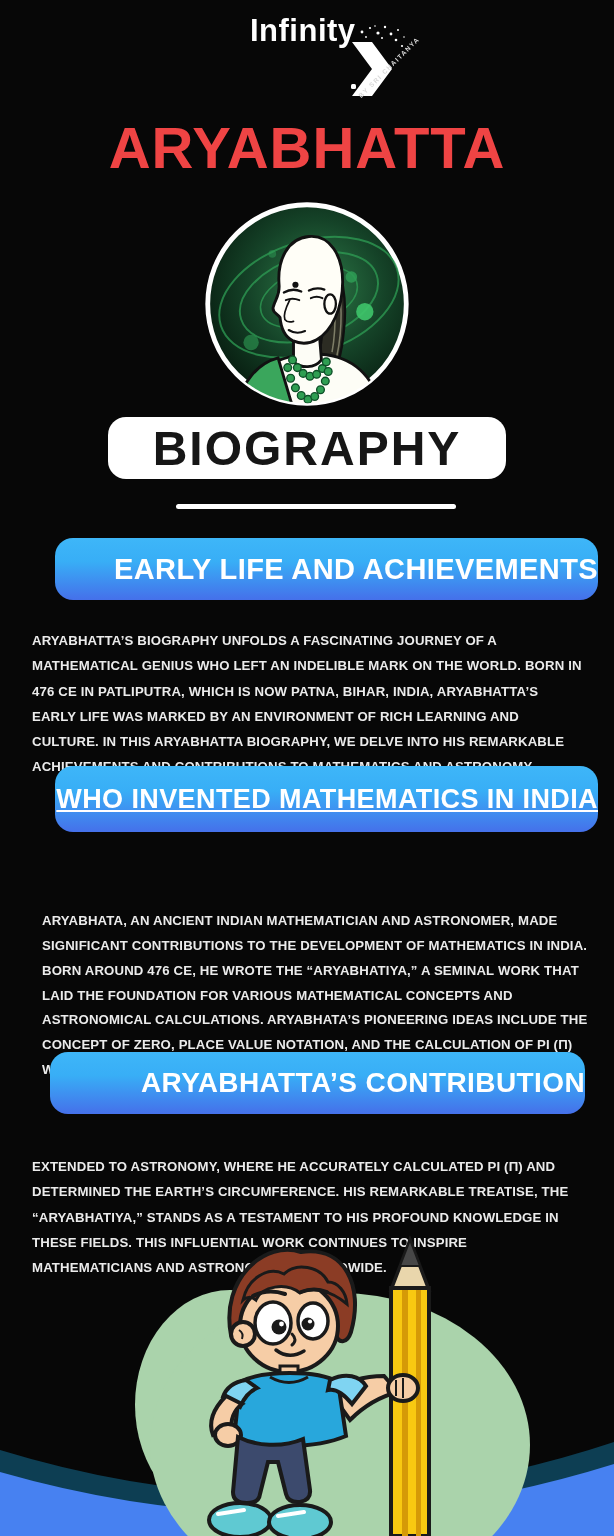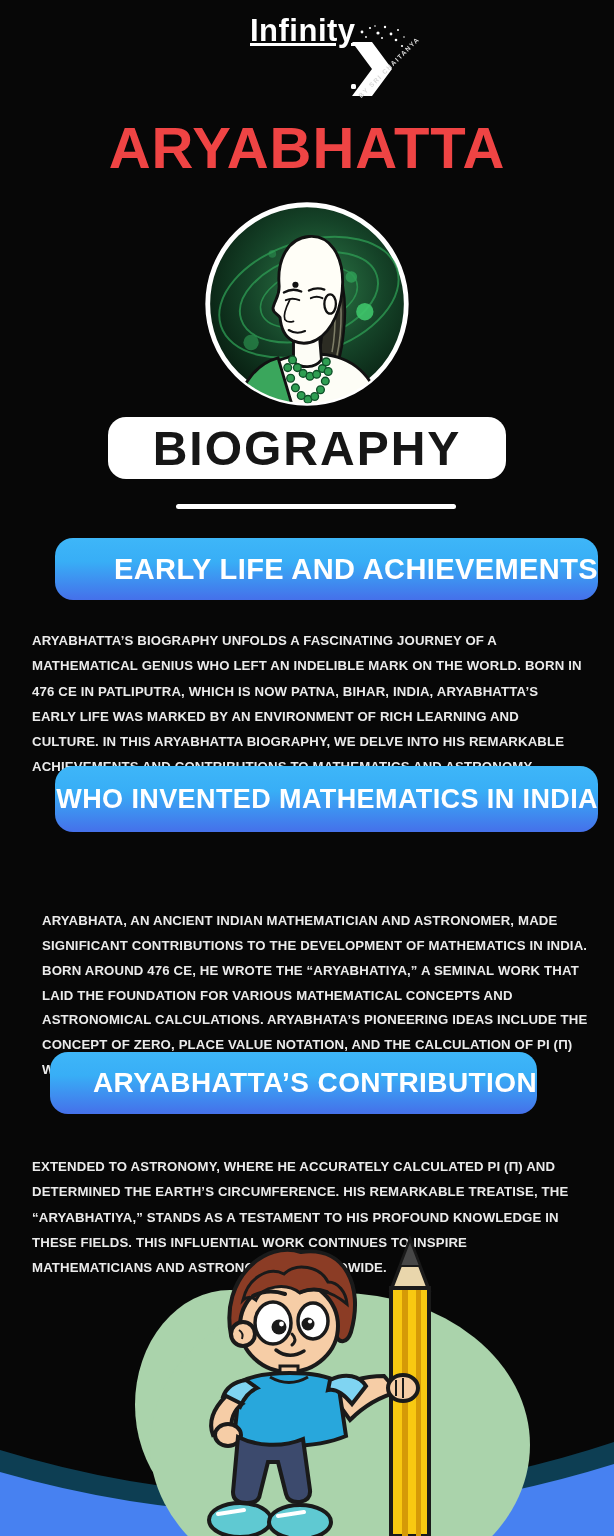--- a/index.html
+++ b/index.html
@@ -3,21 +3,21 @@
 <meta charset="utf-8">
 <style>
   html,body{margin:0;padding:0;background:#000;}
   .page{
     position:relative;width:614px;height:1536px;overflow:hidden;
     background:#070707;font-family:"Liberation Sans",sans-serif;
     margin:0 auto;
   }
   
   .logo{position:absolute;left:250px;top:14px;width:250px;height:100px;color:#fff;}
-  .logo-line{font-size:31px;font-weight:700;line-height:34px;letter-spacing:.5px;text-decoration:underline;}
+  .logo-line{font-size:31px;font-weight:700;line-height:34px;letter-spacing:.5px;}
   .logo-arrow{position:absolute;left:98px;top:10px;width:60px;height:80px;}
   .logo-dot{position:absolute;left:101px;top:70px;width:5px;height:5px;background:#fff;border-radius:1.5px;}
   .logo-byline{
     position:absolute;left:112px;top:78px;color:#d9d9d9;font-size:6.5px;font-weight:700;
     letter-spacing:1.4px;transform:rotate(-45deg);transform-origin:left bottom;white-space:nowrap;
   }
   
   .title{
     position:absolute;left:0;top:112px;width:614px;margin:0;text-align:center;
     font-size:58px;font-weight:800;letter-spacing:1px;color:#ef4444;line-height:72px;
@@ -31,22 +31,22 @@
   }
   .bio-pill span{font-size:48px;font-weight:700;letter-spacing:2px;color:#161616;}
   .divider{position:absolute;left:176px;top:504px;width:280px;height:5px;background:#fff;border-radius:3px;}
   
   .banner{
     position:absolute;border-radius:18px;display:flex;align-items:center;justify-content:flex-end;
     background:linear-gradient(180deg,#3eb6f8 0%,#38aef6 38%,#4570ea 100%);
     color:#fff;font-weight:800;letter-spacing:.4px;white-space:nowrap;
   }
   .banner-1{left:55px;top:538px;width:543px;height:62px;font-size:29px;}
-  .banner-2{left:55px;top:766px;width:543px;height:66px;font-size:27px;}
-  .banner-3{left:50px;top:1052px;width:487px;height:62px;font-size:28px;}
+  .banner-2{left:55px;top:766px;width:543px;height:66px;font-size:27px;text-decoration:underline;}
+  .banner-3{left:50px;top:1052px;width:535px;height:62px;font-size:28px;}
   
   .para{
     position:absolute;color:#ebebeb;font-size:13.2px;font-weight:700;line-height:25.2px;
     letter-spacing:.15px;text-transform:uppercase;text-align:left;
   }
   .para-1{left:32px;top:615px;width:552px;}
   .para-2{left:42px;top:896px;width:555px;line-height:24.8px;}
   .para-3{left:32px;top:1141px;width:552px;}
   
   .mascot{position:absolute;left:0;top:1230px;width:614px;height:306px;}

